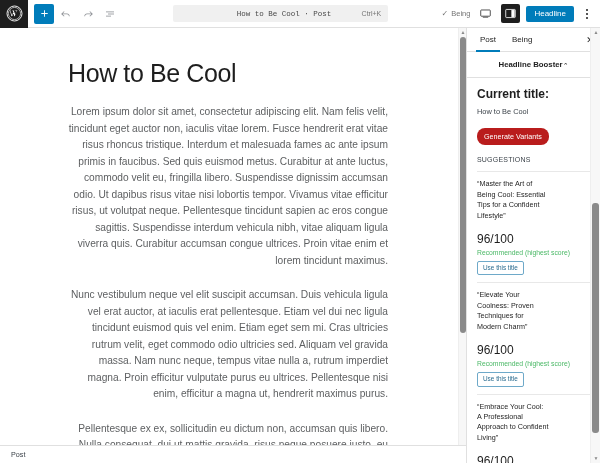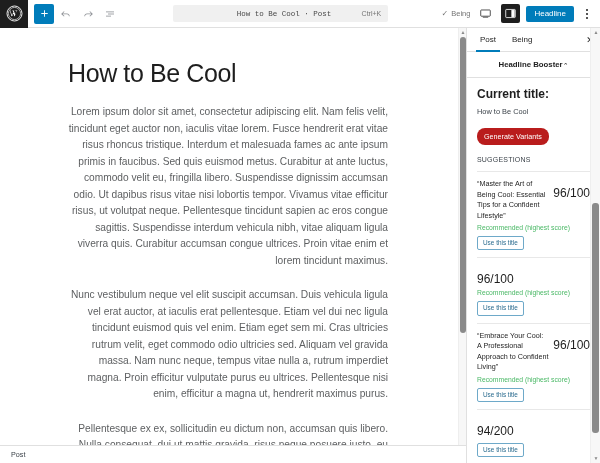--- a/index.html
+++ b/index.html
@@ -324,20 +324,21 @@
   }
   .sugg {
     border-top: 1px solid #e8e8e8;
     padding: 7px 0 7px 0;
   }
   .sugg:first-of-type { border-top: 1px solid #e8e8e8; }
   .sugg-row {
     display: flex;
     align-items: flex-start;
     gap: 4px;
+    flex-direction: column;
   }
   .sugg-text {
     font-size: 7.2px;
     line-height: 1.45;
     color: #1e1e1e;
     flex: 1 1 auto;
     width: 72px;
   }
   .sugg-score {
     font-size: 12px;
@@ -524,20 +525,21 @@
         <div class="sugg-row">
           <div class="sugg-text">“Master the Art of Being Cool: Essential Tips for a Confident Lifestyle”</div>
           <div class="sugg-score">96/100</div>
         </div>
         <div class="sugg-rec">Recommended (highest score)</div>
         <button class="use-btn">Use this title</button>
       </div>
 
       <div class="sugg">
         <div class="sugg-row">
+          <div class="sugg-text">“Elevate Your Coolness: Proven Techniques for Modern Charm”</div>
           <div class="sugg-score">96/100</div>
         </div>
         <div class="sugg-rec">Recommended (highest score)</div>
         <button class="use-btn">Use this title</button>
       </div>
 
       <div class="sugg">
         <div class="sugg-row">
           <div class="sugg-text">“Embrace Your Cool: A Professional Approach to Confident Living”</div>
           <div class="sugg-score">96/100</div>

